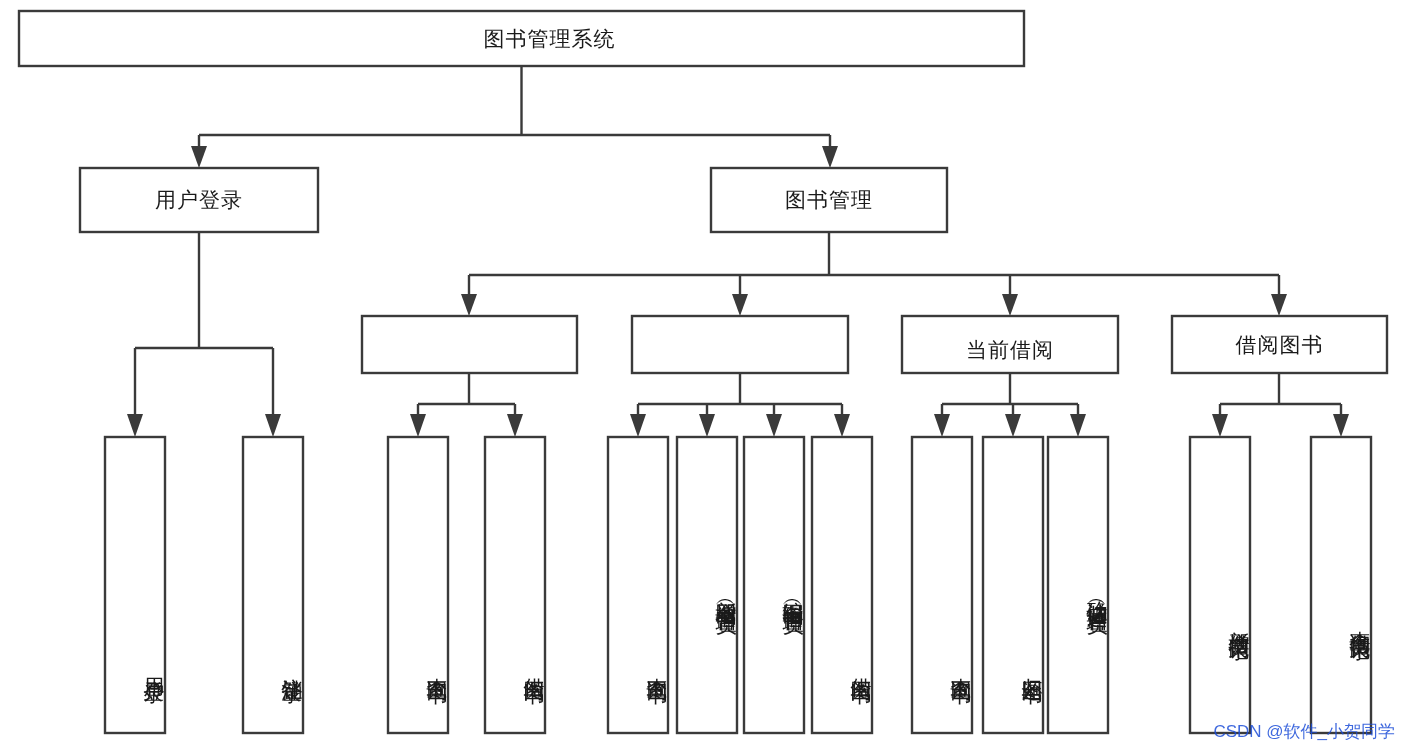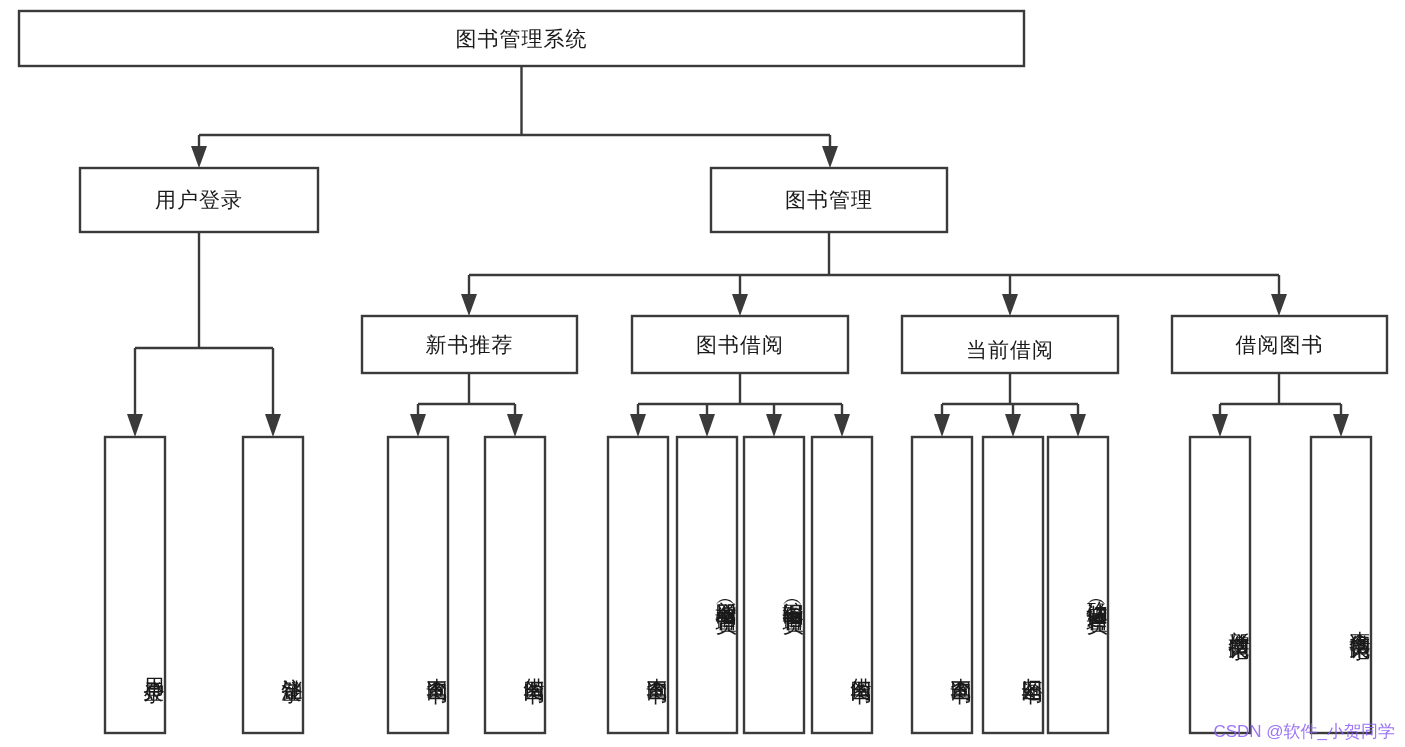--- a/index.html
+++ b/index.html
@@ -65,21 +65,21 @@
     line-height: 1;
     white-space: nowrap;
     pointer-events: none;
     overflow: hidden;
   }
   .watermark {
     position: absolute;
     right: 10px;
     bottom: 4px;
     font-size: 17px;
-    color: #8b5cf6;
+    color: #1d4ed8;
     opacity: 0.85;
     white-space: nowrap;
     pointer-events: none;
   }
 </style>
 </head>
 <body>
 
 <div id="diagram-root">
 
@@ -166,27 +166,25 @@
       <rect class="node-box" x="744" y="437" width="60" height="296"></rect>
       <rect class="node-box" x="812" y="437" width="60" height="296"></rect>
       <rect class="node-box" x="912" y="437" width="60" height="296"></rect>
       <rect class="node-box" x="983" y="437" width="60" height="296"></rect>
       <rect class="node-box" x="1048" y="437" width="60" height="296"></rect>
       <rect class="node-box" x="1190" y="437" width="60" height="296"></rect>
       <rect class="node-box" x="1311" y="437" width="60" height="296"></rect>
     </g>
   </svg>
 
-  <div class="node-label-h" style="left:19px; top:11px; width:1005px; height:55px;">图书管理系统</div>
+  <div class="node-label-h" style="left:19px; top:11px; width:1005px; height:55px;padding-left:28px;">图书管理系统</div>
 
   <div class="node-label-h" style="left:80px; top:168px; width:238px; height:64px;">用户登录</div>
   <div class="node-label-h" style="left:711px; top:168px; width:236px; height:64px;">图书管理</div>
 
-  <div class="node-label-h" style="left:362px; top:316px; width:215px; height:57px;">新书推荐</div>
-  <div class="node-label-h" style="left:632px; top:316px; width:216px; height:57px;">图书借阅</div>
   <div class="node-label-h" style="left:902px; top:316px; width:216px; height:68px;">当前借阅</div>
   <div class="node-label-h" style="left:1172px; top:316px; width:215px; height:57px;">借阅图书</div>
 
   <div class="node-label-v" style="left:105px; top:437px; width:60px; height:296px; padding-top:80px;">用户登录</div>
   <div class="node-label-v" style="left:243px; top:437px; width:60px; height:296px; padding-top:80px;">注销登录</div>
   <div class="node-label-v" style="left:388px; top:437px; width:60px; height:296px; padding-top:80px;">查询图书</div>
   <div class="node-label-v" style="left:485px; top:437px; width:60px; height:296px; padding-top:80px;">借阅图书</div>
   <div class="node-label-v" style="left:608px; top:437px; width:60px; height:296px; padding-top:80px;">查询图书</div>
   <div class="node-label-v" style="left:677px; top:437px; width:60px; height:296px; padding-top:8px;">新增图书（管理员）</div>
   <div class="node-label-v" style="left:744px; top:437px; width:60px; height:296px; padding-top:8px;">编辑图书（管理员）</div>

